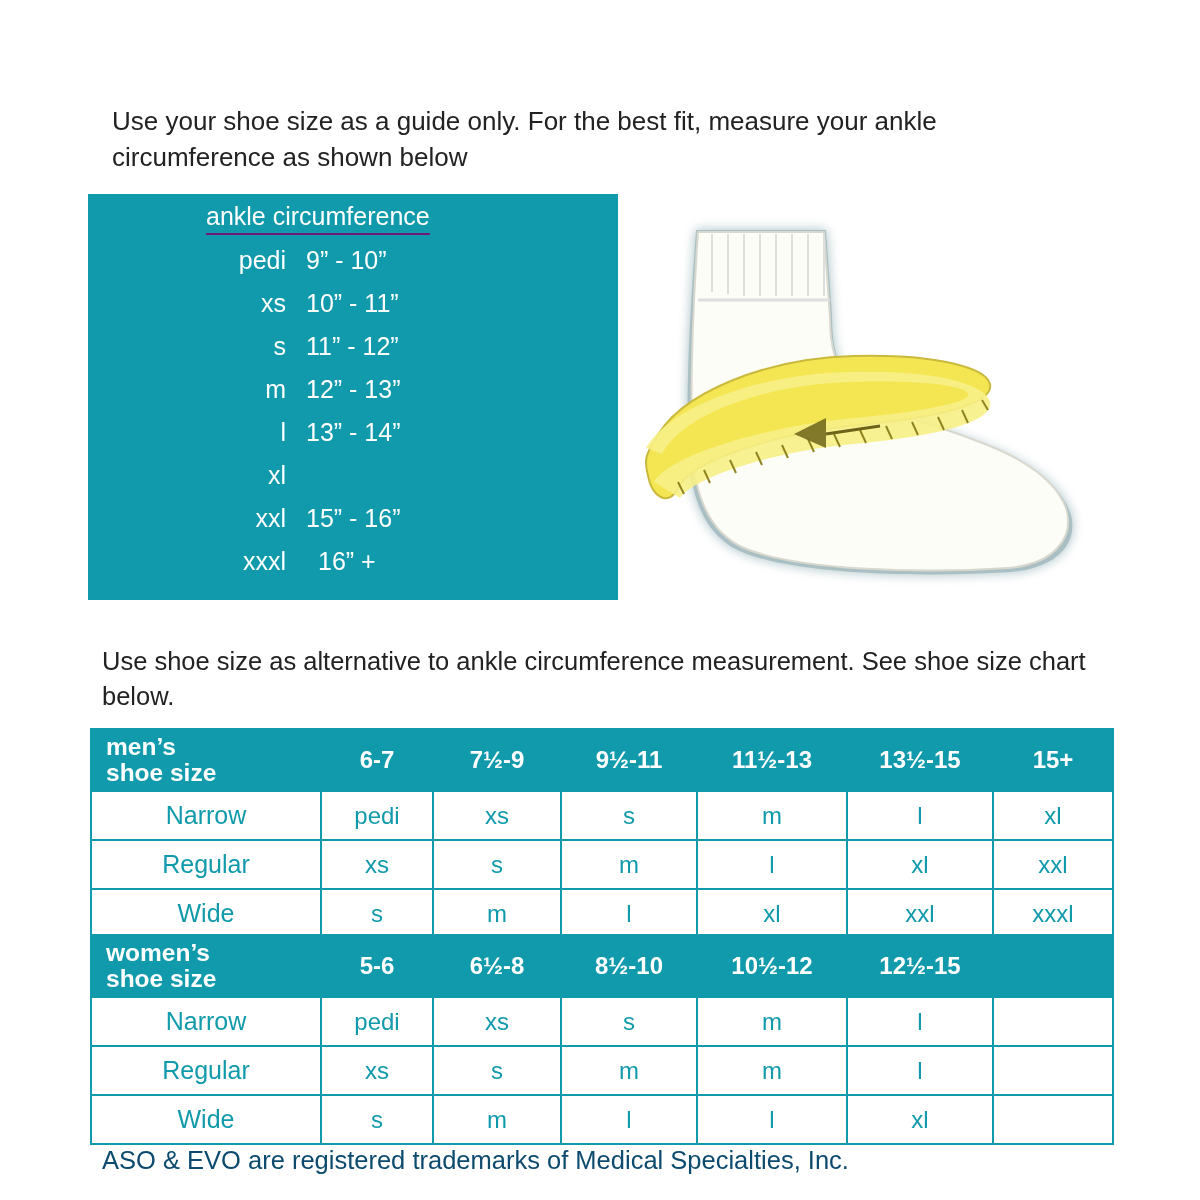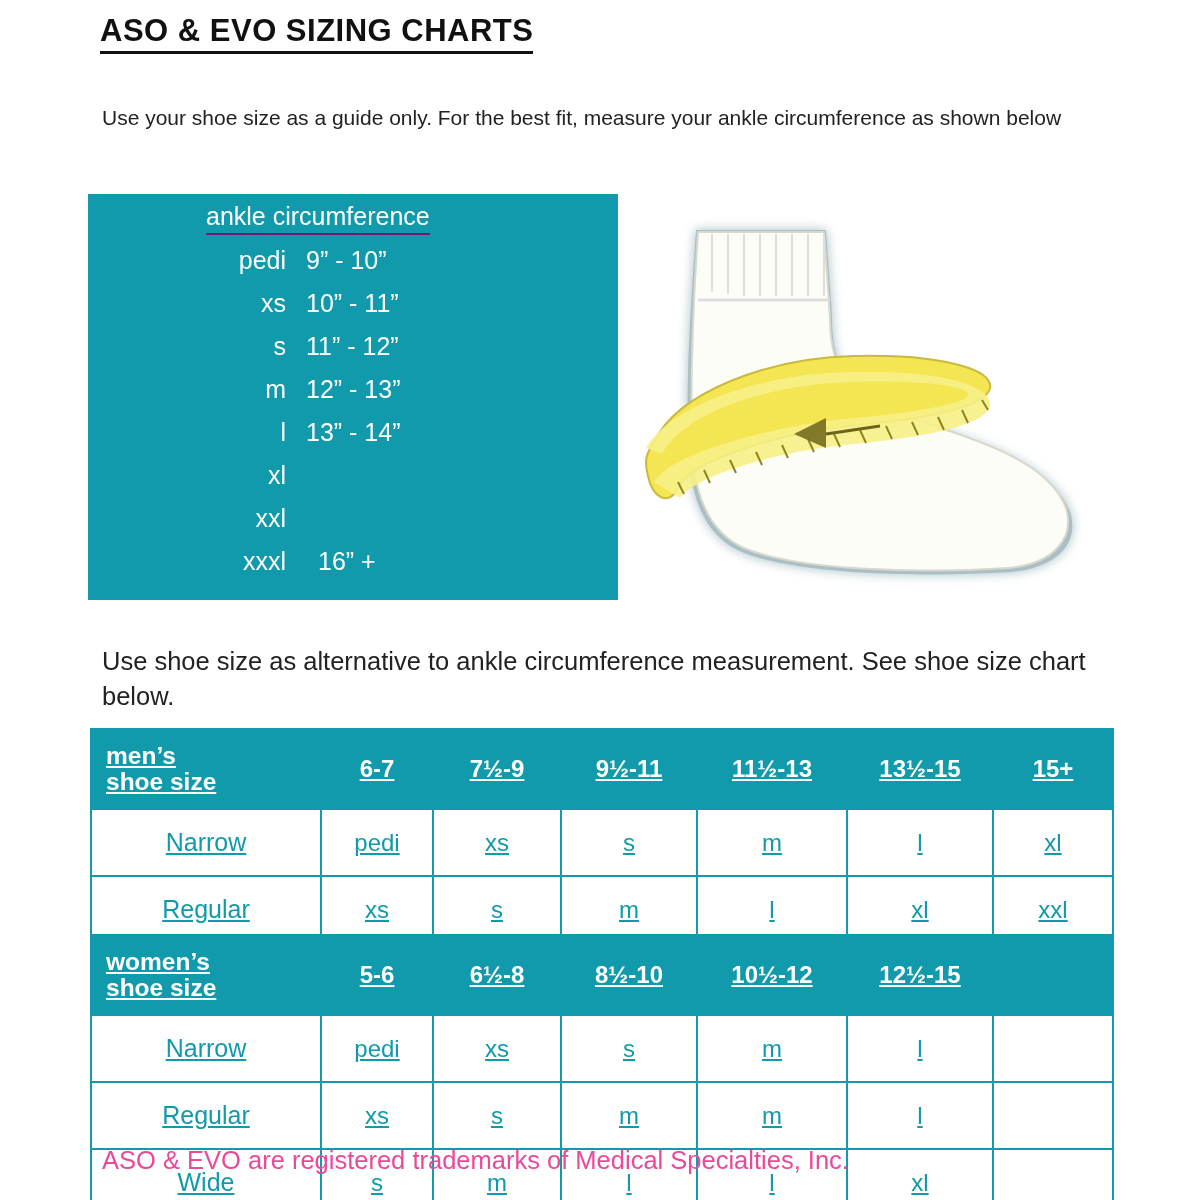--- a/index.html
+++ b/index.html
@@ -33,24 +33,24 @@
     letter-spacing: 0.5px;
     color: #111;
     border-bottom: 3px solid #111;
     padding-bottom: 3px;
     line-height: 1.1;
   }
 
   
   .intro {
     position: absolute;
-    left: 102px;
+    left: 112px;
     top: 104px;
     width: 960px;
-    font-size: 21px;
+    font-size: 26px;
     line-height: 1.38;
     color: #222;
   }
 
   
   .ankle-panel {
     position: absolute;
     left: 88px;
     top: 194px;
     width: 530px;
@@ -121,23 +121,22 @@
     width: 1022px;
     border-collapse: collapse;
     table-layout: fixed;
   }
   .shoe-table td {
     border: 2px solid #109aab;
     color: #109aab;
     font-size: 24px;
     text-align: center;
     height: 47px;
-    padding: 9px;
+    padding: 0;
     vertical-align: middle;
-    text-decoration: underline;
   }
   .shoe-table tr.head td {
     background: #109aab;
     color: #ffffff;
     font-weight: bold;
     height: 60px;
     border-color: #109aab;
   }
   .shoe-table tr.head td.lbl {
     text-align: left;
@@ -156,29 +155,28 @@
   .col-g { width: 150px; }
   .col-h { width: 146px; }
   .col-i { width: 120px; }
 
   
   .footer {
     position: absolute;
     left: 102px;
     top: 1146px;
     font-size: 25.5px;
-    color: #ec4899;
+    color: #0c4a6e;
   }
 </style>
 </head>
 <body>
 
 <div class="page">
 
-  <div class="title">ASO &amp; EVO SIZING CHARTS</div>
 
   <div class="intro">Use your shoe size as a guide only. For the best fit, measure your ankle circumference as shown below</div>
 
   <div class="ankle-panel">
     <div class="ac-header">ankle circumference</div>
     <div class="ac-rows">
       <div class="ac-row">
         <div class="ac-size">pedi</div>
         <div class="ac-range">9” - 10”</div>
       </div>
@@ -196,20 +194,21 @@
       </div>
       <div class="ac-row">
         <div class="ac-size">l</div>
         <div class="ac-range">13” - 14”</div>
       </div>
       <div class="ac-row">
         <div class="ac-size">xl</div>
       </div>
       <div class="ac-row">
         <div class="ac-size">xxl</div>
+        <div class="ac-range">15” - 16”</div>
       </div>
       <div class="ac-row">
         <div class="ac-size">xxxl</div>
         <div class="ac-range">16” +</div>
       </div>
     </div>
   </div>
 
   <div class="foot-figure">
     <svg width="470" height="400" viewBox="0 0 470 400" xmlns="http://www.w3.org/2000/svg">

